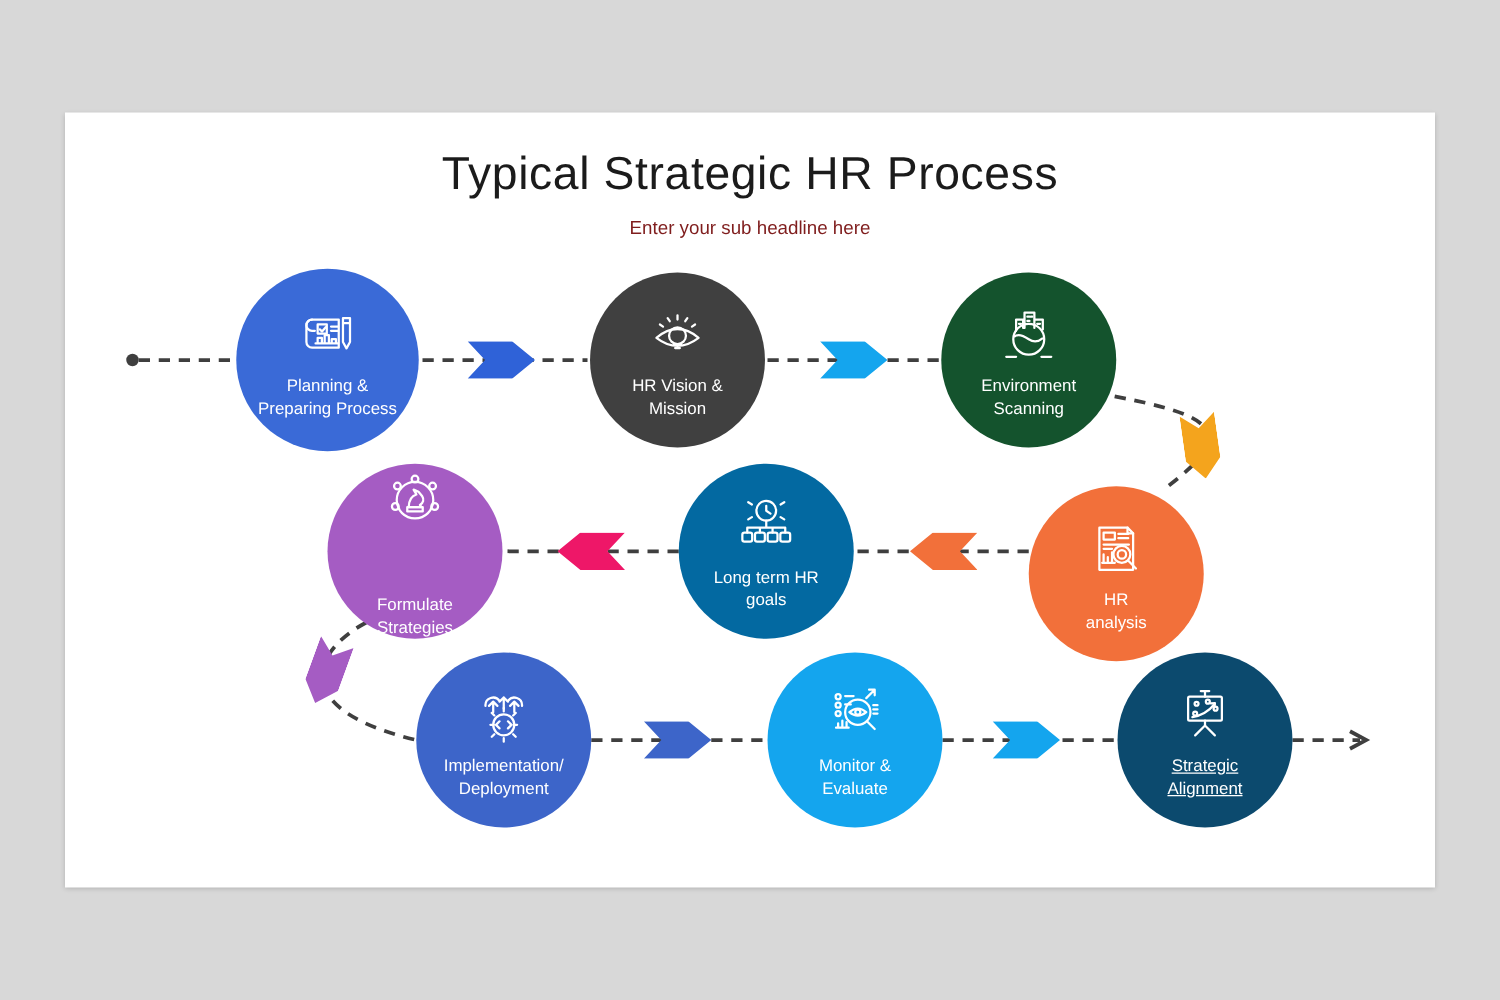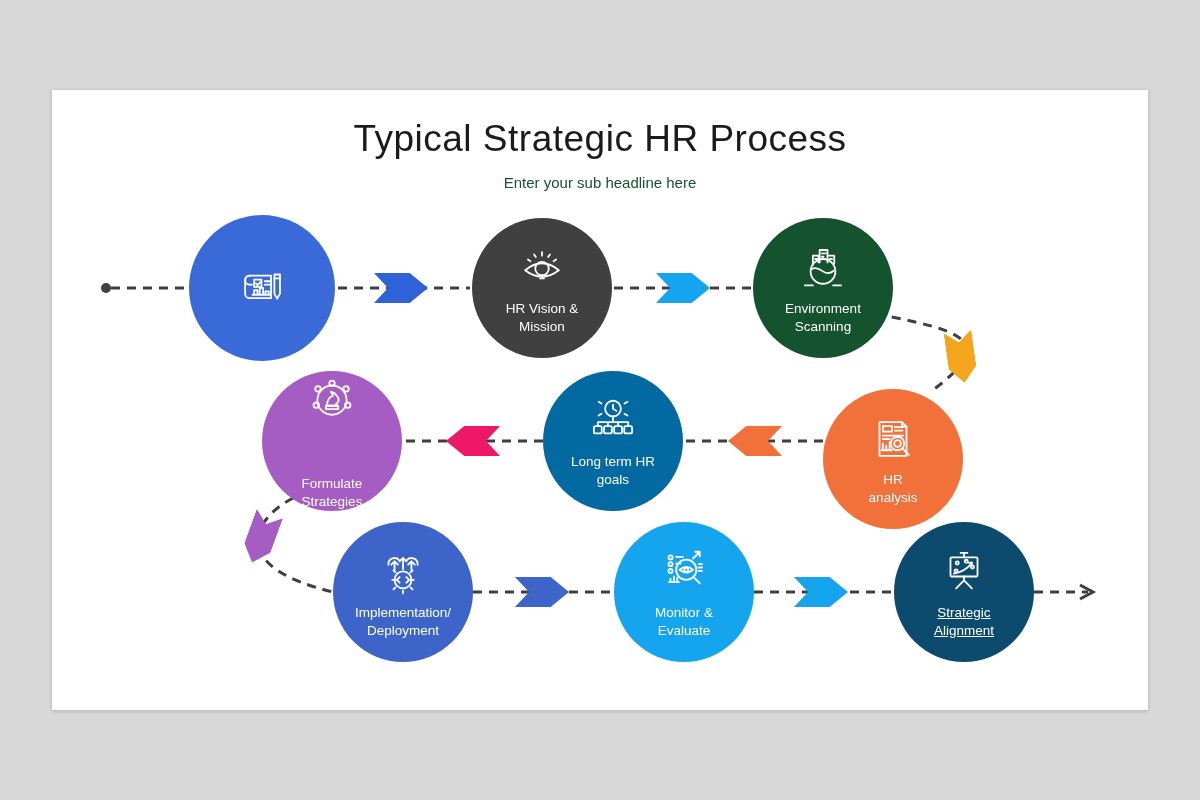--- a/index.html
+++ b/index.html
@@ -13,21 +13,21 @@
     position:absolute;left:52px;top:90px;width:1096px;height:620px;
     background:#ffffff;box-shadow:0 1px 4px rgba(0,0,0,.18);
   }
   .title{
     position:absolute;left:0;right:0;top:118px;
     text-align:center;font-size:37px;font-weight:500;color:#1b1b1b;
     letter-spacing:.5px;
   }
   .subtitle{
     position:absolute;left:0;right:0;top:174px;
-    text-align:center;font-size:15px;font-weight:400;color:#14532d;
+    text-align:center;font-size:15px;font-weight:400;color:#7f1d1d;
   }
   .connector-svg{position:absolute;left:0;top:0;width:1200px;height:800px;pointer-events:none;}
   .dashed{fill:none;stroke-width:3;stroke-dasharray:9 7;}
   .solid-head{fill:none;stroke-width:3;}
   .step{
     position:absolute;border-radius:50%;
     display:flex;flex-direction:column;align-items:center;justify-content:center;
     color:#fff;text-align:center;
   }
   .step .label{
@@ -78,20 +78,22 @@
       <path d="M9 17a4 4 0 0 1 4-4h19v20H13a4 4 0 0 1-4-4z"></path>
       <path d="M13 13a4 4 0 0 0 0 8h2"></path>
       <rect x="17" y="16.5" width="6.5" height="6.5"></rect>
       <path d="M18.6 20l1.5 1.5 2.6-3"></path>
       <path d="M26.5 18h5M26.5 21h5"></path>
       <path d="M17 30v-4h3v4M22 30v-6h3v6M27 30v-3h3v3M15.5 30h16"></path>
       <path d="M35 12v17l2.5 4.5 2.5-4.5V12z"></path>
       <path d="M35 15.5h5"></path>
     </svg>
   </span>
+  <span class="label">Planning &amp;
+Preparing Process</span>
 </div>
 
 <div class="step" style="left: 472px; top: 218px; width: 140px; height: 140px; background: #404040; text-align: center;">
   <span class="icon">
     <svg width="54" height="54" viewBox="0 0 48 48">
       <path d="M17 12l1.5 2.2M24 10v3M31 12l-1.5 2.2M36.5 16.5l-2.2 1.5M11.5 16.5l2.2 1.5"></path>
       <path d="M9 26q15-12.5 30 0q-15 11.5-30 0z"></path>
       <circle cx="24" cy="24.5" r="6"></circle>
       <path d="M21.5 30.5h5M22.3 33.3h3.4"></path>
     </svg>

